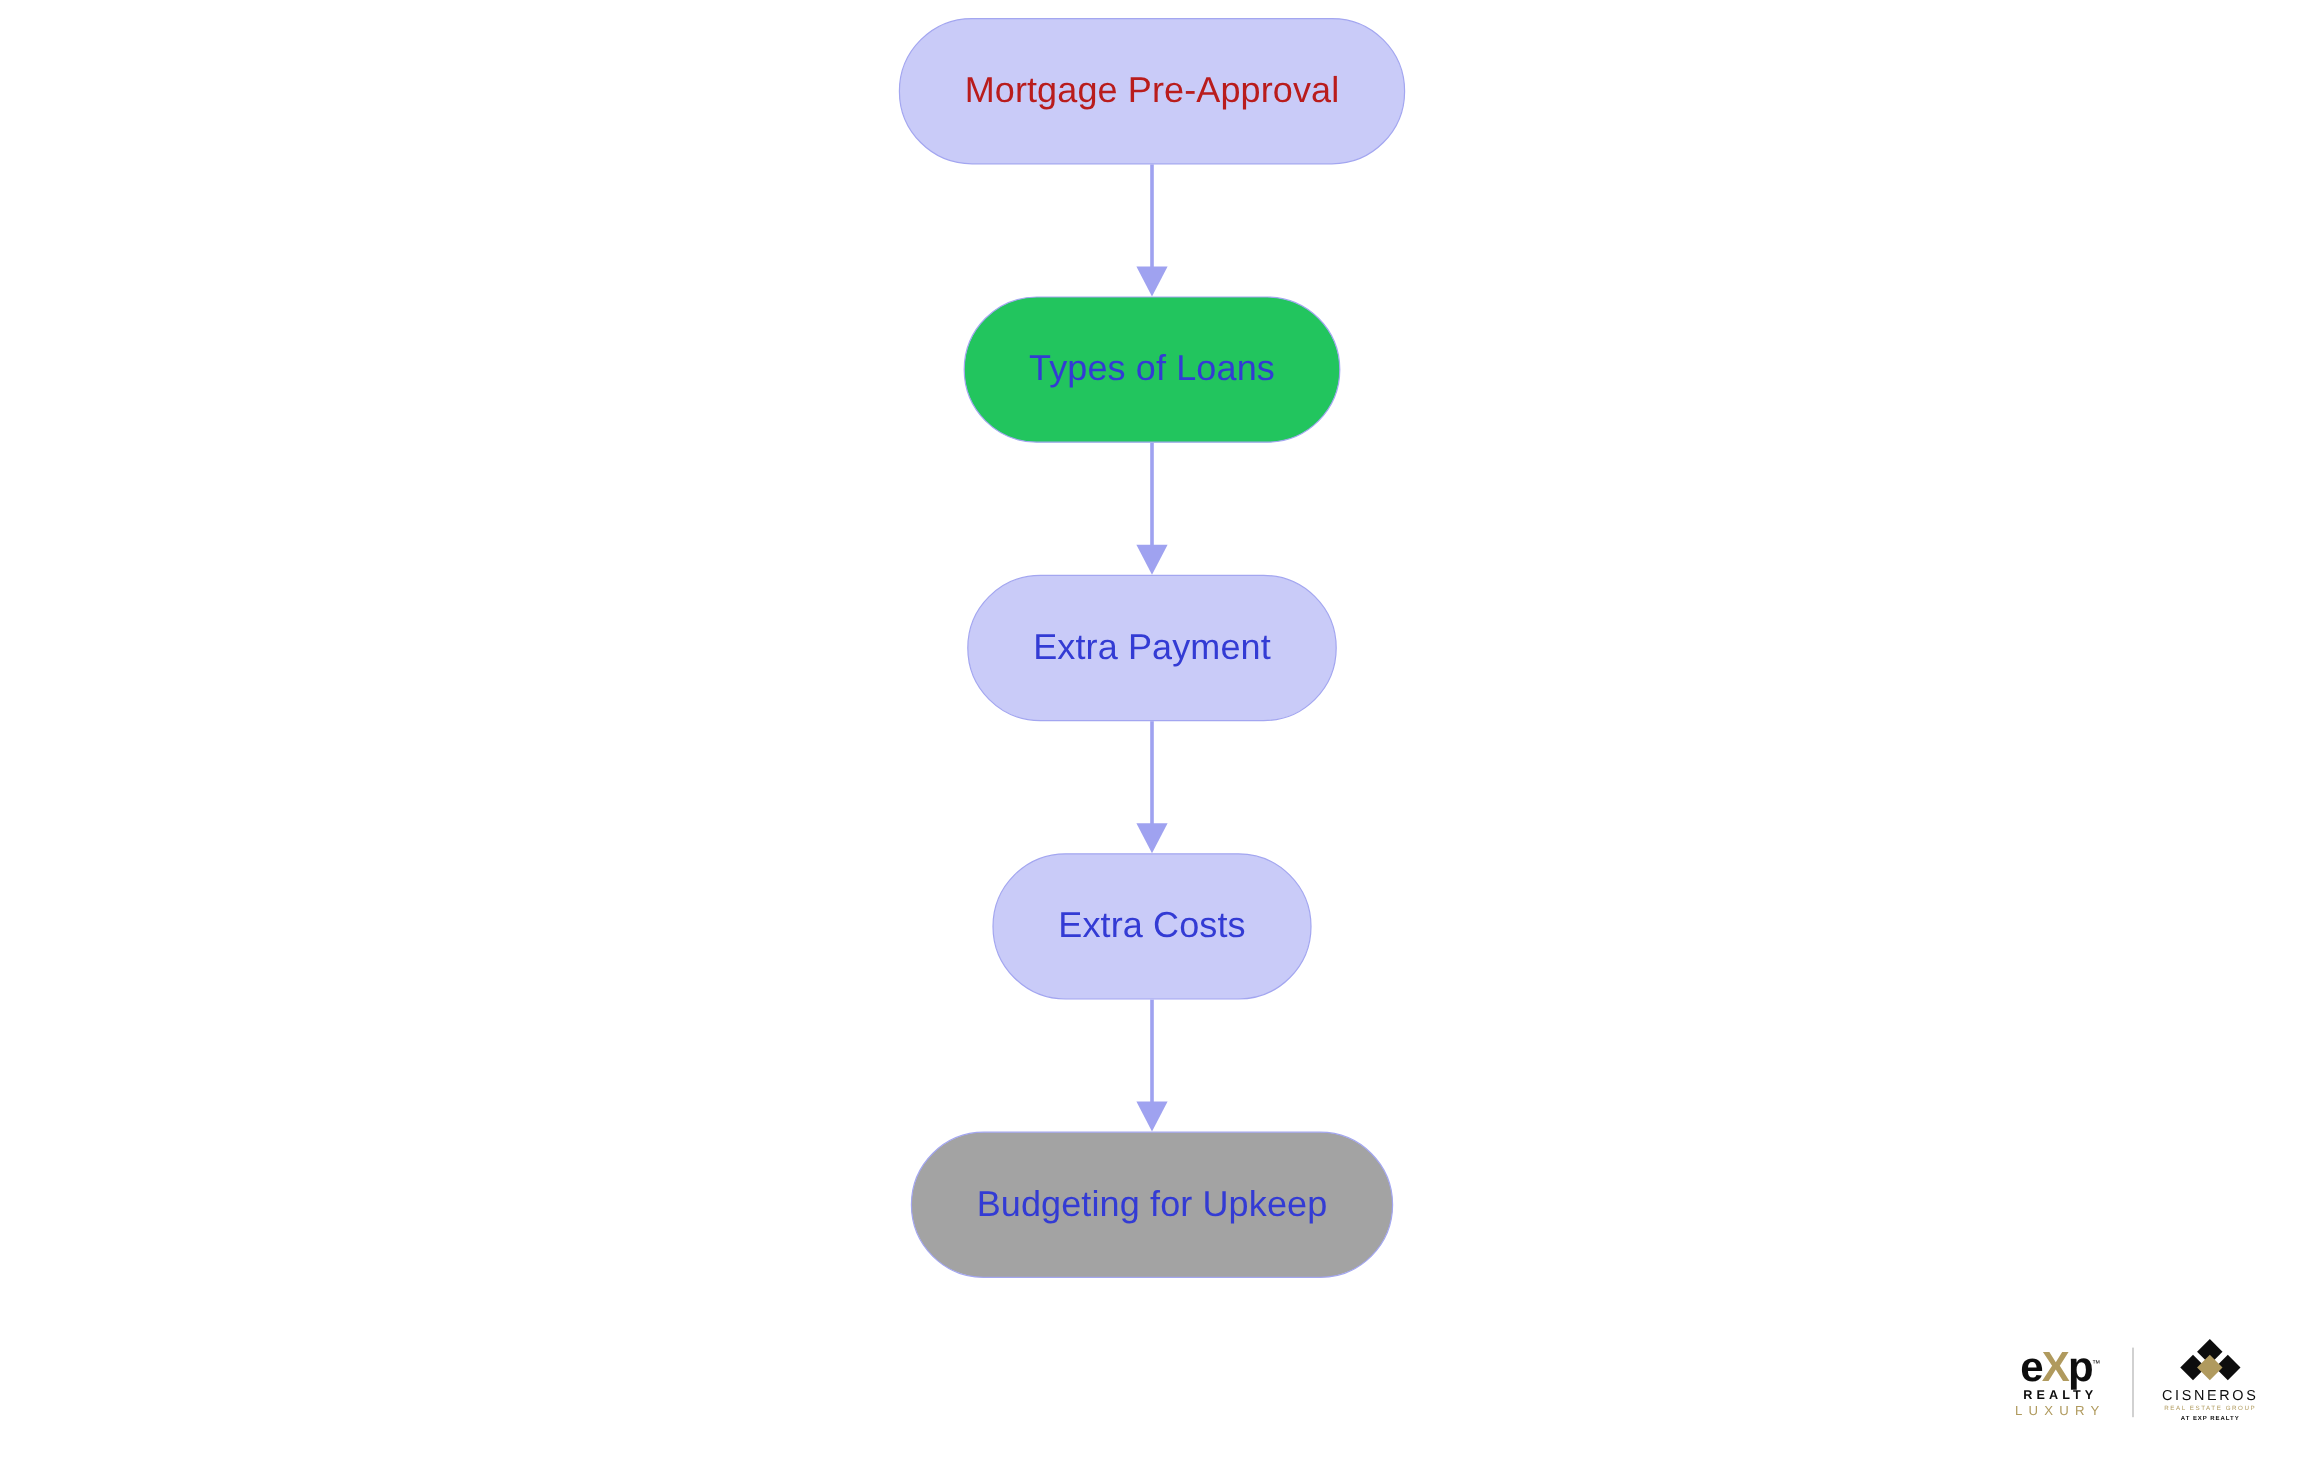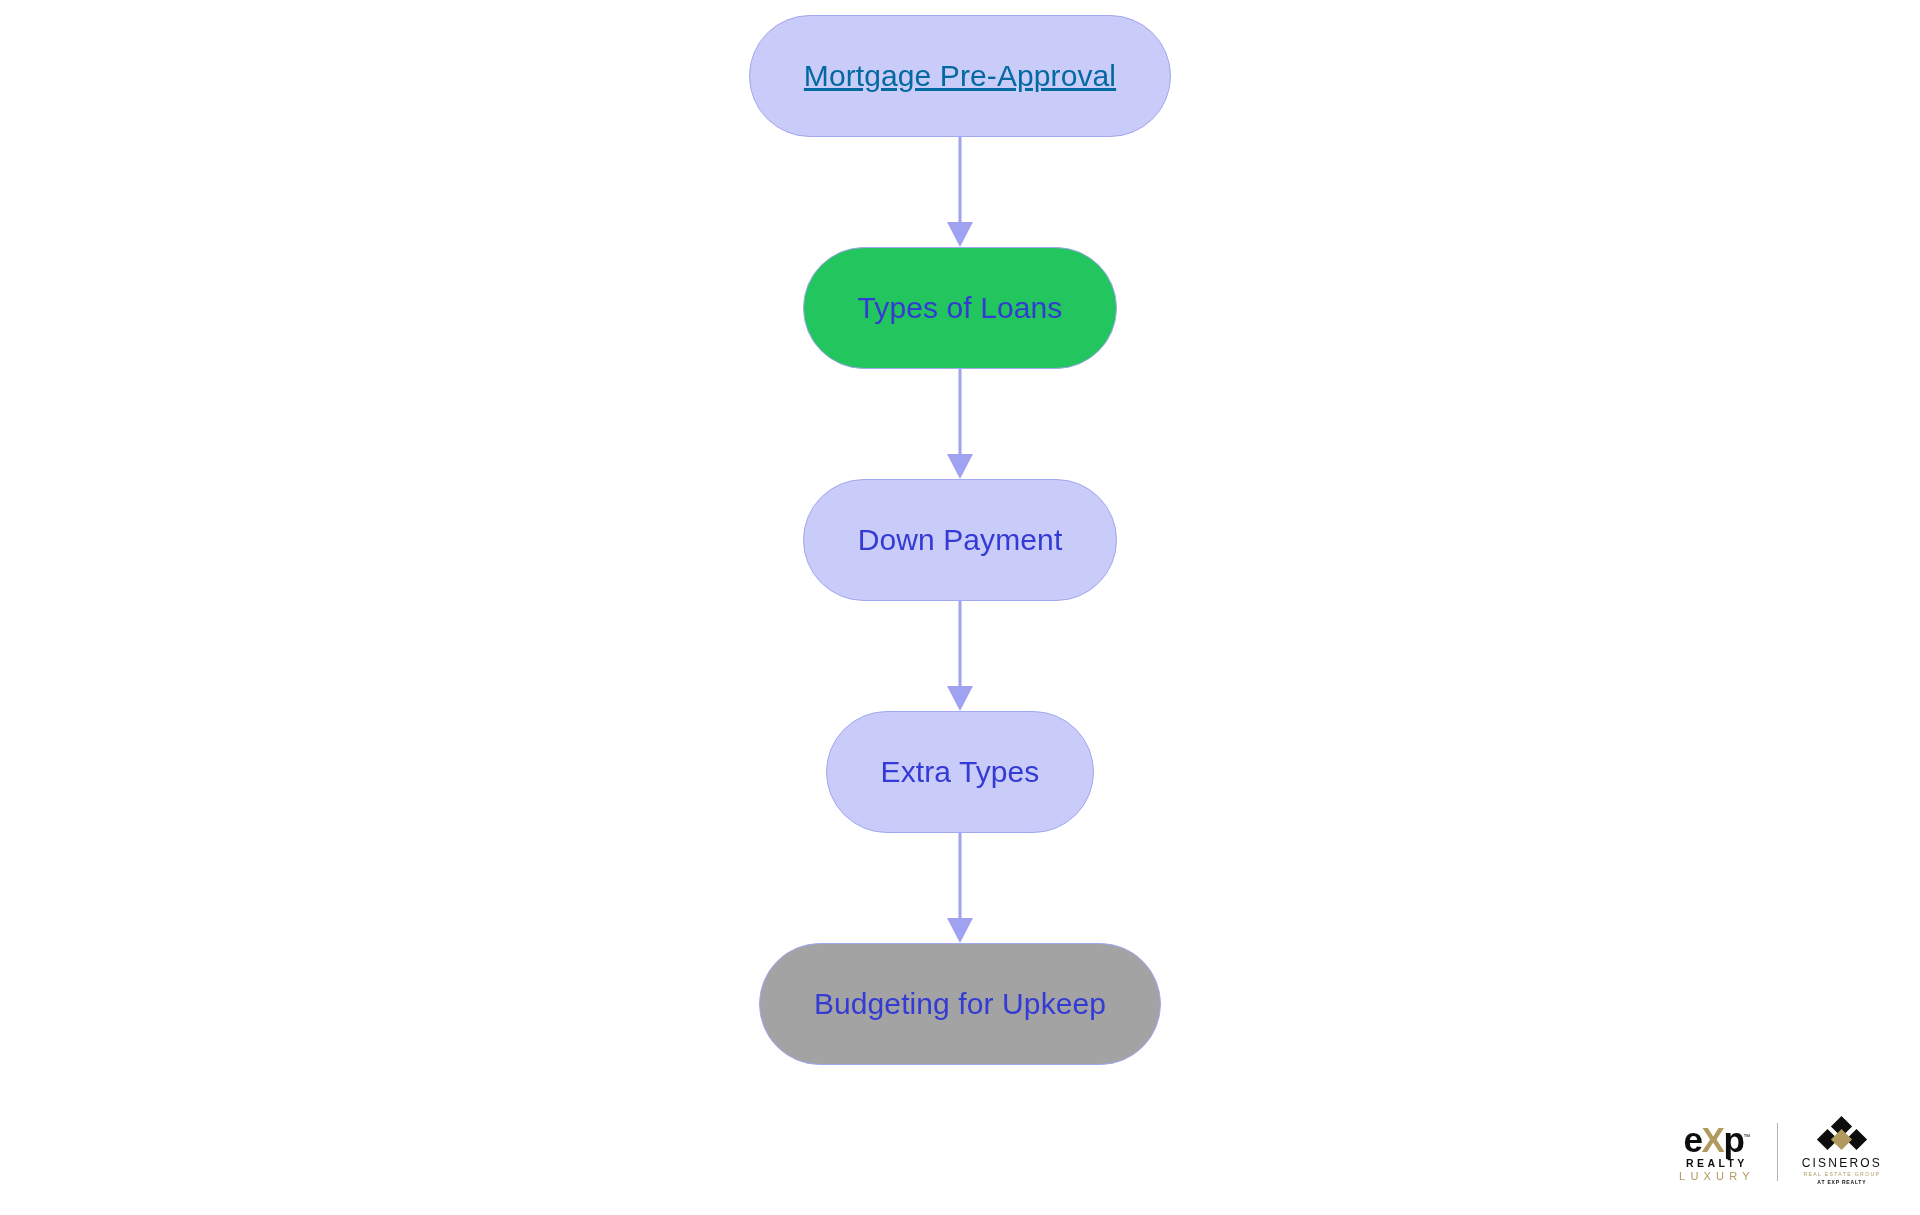--- a/index.html
+++ b/index.html
@@ -188,49 +188,49 @@
     margin-top: 2px;
   }
 </style>
 </head>
 <body style="background: rgb(255, 255, 255);">
 
 <div id="canvas">
 
   <div class="flow">
 
-    <div class="node" style="background: rgb(201, 203, 248); border-color: rgb(163, 166, 240); color: #0369a1; text-decoration: underline;">
+    <div class="node" style="background: rgb(201, 203, 248); border-color: rgb(163, 166, 240); color: #b91c1c;">
       <span>Mortgage Pre-Approval</span>
     </div>
 
     <div class="connector">
       <div class="stem" style="background: rgb(159, 162, 240);"></div>
       <div class="head" style="border-top-color: rgb(159, 162, 240);"></div>
     </div>
 
     <div class="node" style="background: #22c55e; border-color: rgb(163, 166, 240); color: rgb(51, 59, 212);">
       <span>Types of Loans</span>
     </div>
 
     <div class="connector">
       <div class="stem" style="background: rgb(159, 162, 240);"></div>
       <div class="head" style="border-top-color: rgb(159, 162, 240);"></div>
     </div>
 
     <div class="node" style="background: rgb(201, 203, 248); border-color: rgb(163, 166, 240); color: rgb(51, 59, 212);">
-      <span>Down Payment</span>
+      <span>Extra Payment</span>
     </div>
 
     <div class="connector">
       <div class="stem" style="background: rgb(159, 162, 240);"></div>
       <div class="head" style="border-top-color: rgb(159, 162, 240);"></div>
     </div>
 
     <div class="node" style="background: rgb(201, 203, 248); border-color: rgb(163, 166, 240); color: rgb(51, 59, 212);">
-      <span>Extra Types</span>
+      <span>Extra Costs</span>
     </div>
 
     <div class="connector">
       <div class="stem" style="background: rgb(159, 162, 240);"></div>
       <div class="head" style="border-top-color: rgb(159, 162, 240);"></div>
     </div>
 
     <div class="node" style="background: #a3a3a3; border-color: rgb(163, 166, 240); color: rgb(51, 59, 212);">
       <span>Budgeting for Upkeep</span>
     </div>

